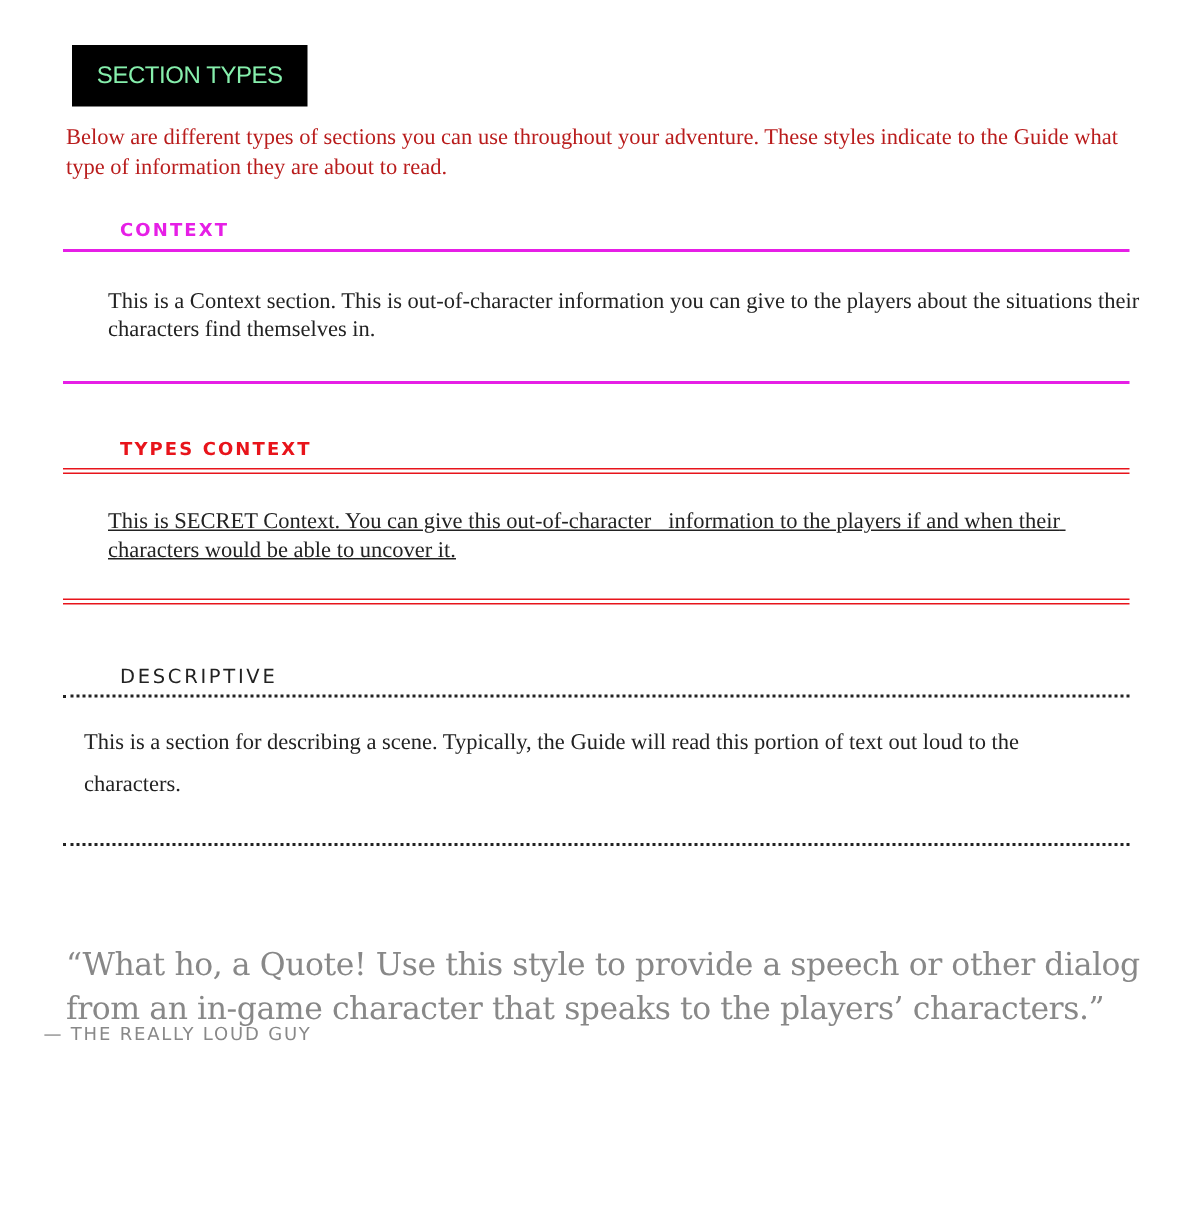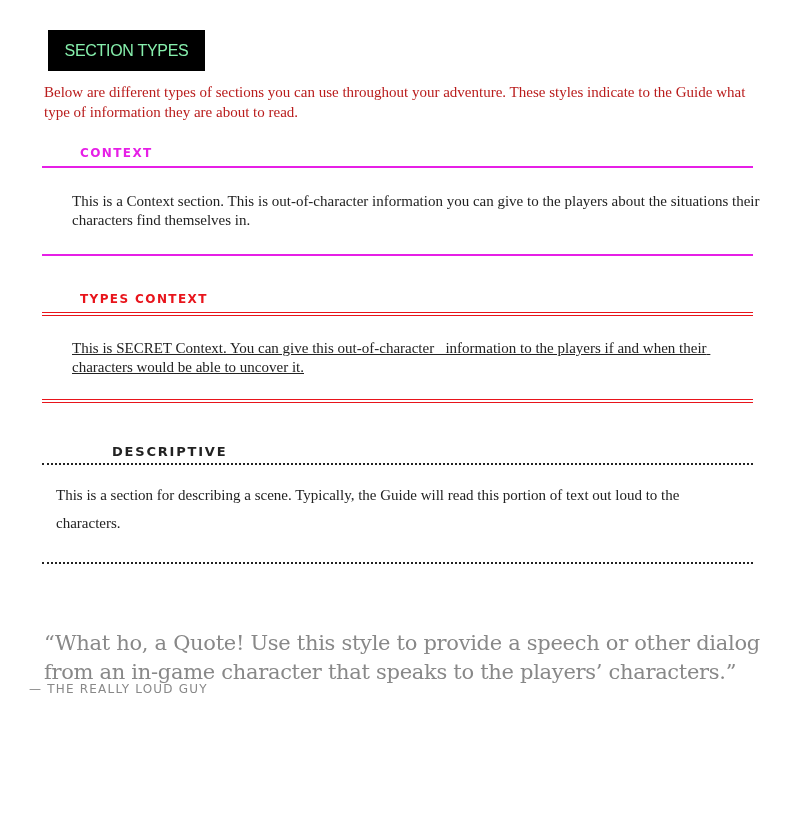--- a/index.html
+++ b/index.html
@@ -11,21 +11,21 @@
     .rule { position: absolute; left: 42px; width: 711px; }
     .body-text { position: absolute; left: 72px; width: 690px; font-family: "Liberation Serif", serif; font-size: 15px; line-height: 19px; color: #222; }
     .context-label { top: 146px; color: #e61fe6; }
     .ctx-rule1 { top: 166px; height: 2px; background: #e61fe6; }
     .ctx-body { top: 192px; }
     .ctx-rule2 { top: 254px; height: 2px; background: #e61fe6; }
     .secret-label { top: 292px; color: #e8141b; }
     .sec-rule1 { top: 312px; height: 4px; border-top: 1px solid #e8141b; border-bottom: 1px solid #e8141b; box-sizing: border-box; }
     .sec-body { top: 339px; }
     .sec-rule2 { top: 399px; height: 4px; border-top: 1px solid #e8141b; border-bottom: 1px solid #e8141b; box-sizing: border-box; }
-    .desc-label { top: 444px; color: #222; font-weight: bold; font-size: 13px; letter-spacing: 1.8px; margin-left: 32px; }
+    .desc-label { top: 444px; color: #222; font-weight: normal; font-size: 13px; letter-spacing: 1.8px; }
     .desc-rule1 { top: 463px; height: 0; border-top: 2px dotted #222; }
     .desc-body { position: absolute; left: 56px; top: 481px; width: 690px; font-family: "Liberation Serif", serif; font-size: 15px; line-height: 28px; color: #222; }
     .desc-rule2 { top: 562px; height: 0; border-top: 2px dotted #222; }
     .quote { position: absolute; left: 44px; top: 598px; width: 720px; font-family: "DejaVu Serif", serif; font-size: 21px; line-height: 29px; color: #888; letter-spacing: -0.3px; margin-top: 31px; }
     .attrib { position: absolute; left: 29px; top: 682px; font-family: "DejaVu Sans", sans-serif; font-size: 12px; letter-spacing: 1.2px; color: #888; }
   </style>
 </head>
 <body>
 
 <div class="title-box">SECTION TYPES</div>

